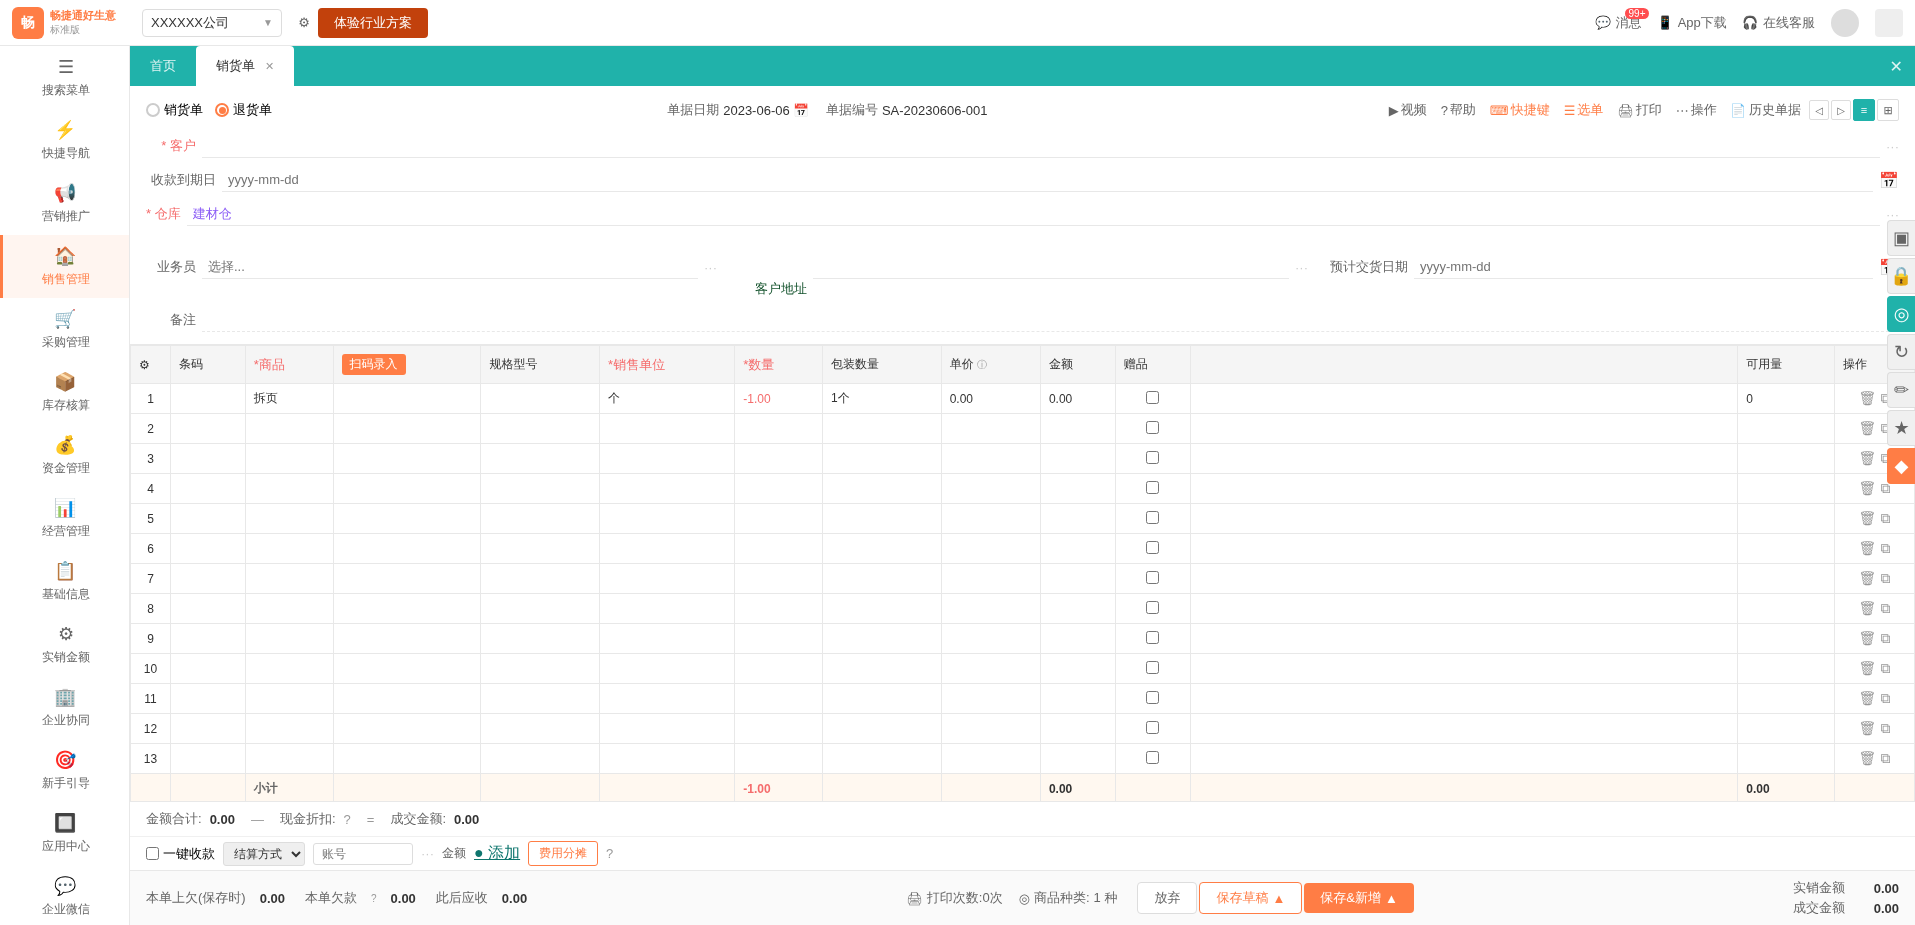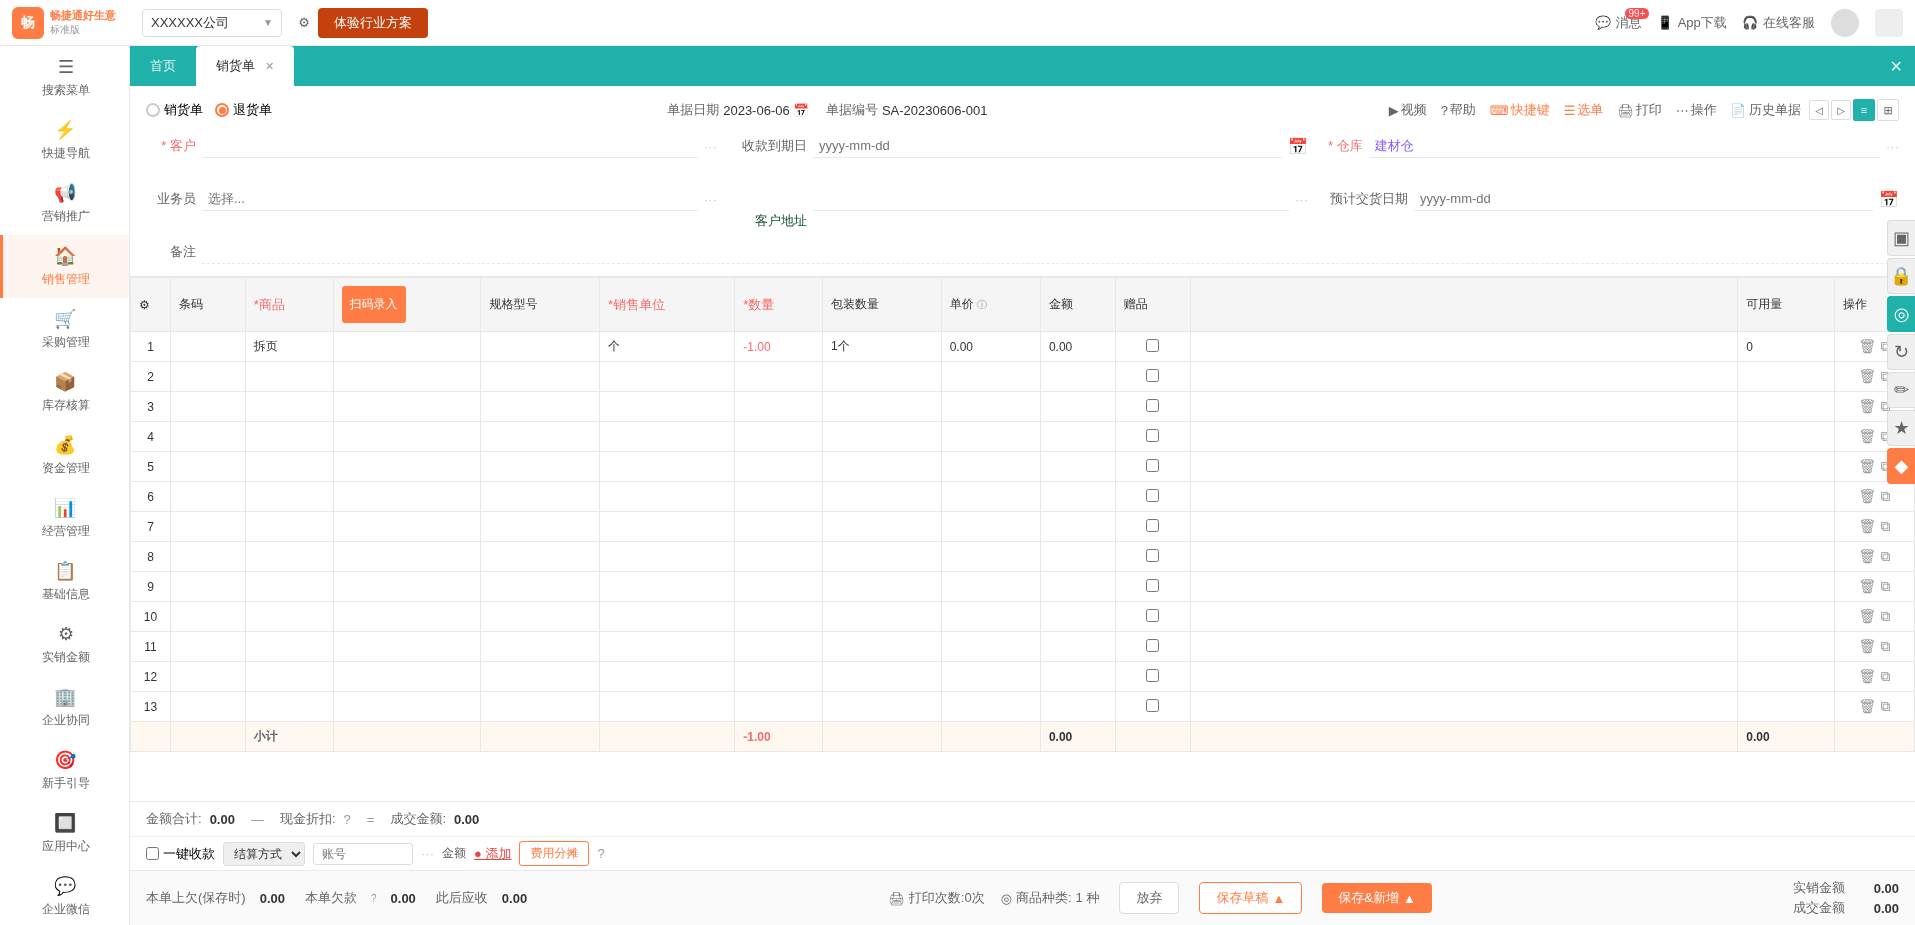--- a/index.html
+++ b/index.html
@@ -61,21 +61,21 @@
     .sfb.active-orange { background: #ff7d45; color: white; border-color: #ff7d45; }
     .sfb.active-teal { background: #20b2aa; color: white; border-color: #20b2aa; }
 
     
     .table-wrapper { flex: 1; overflow: auto; background: #fff; }
     .data-table { width: 100%; border-collapse: collapse; min-width: 1200px; }
     .data-table th { background: #f5f5f5; border: 1px solid #e8e8e8; padding: 8px 8px; text-align: left; font-weight: normal; color: #333; font-size: 12px; white-space: nowrap; }
     .data-table td { border: 1px solid #e8e8e8; padding: 6px 8px; font-size: 12px; color: #333; }
     .th-settings { width: 40px; text-align: center; }
     .th-ops { width: 80px; text-align: center; }
-    .scan-btn { background: #ff7d45; color: white; border: none; border-radius: 3px; padding: 10px 8px; cursor: pointer; font-size: 12px; }
+    .scan-btn { background: #ff7d45; color: white; border: none; border-radius: 3px; padding: 2px 8px; cursor: pointer; font-size: 12px; }
     .row-num { color: #999; text-align: center; }
     .subtotal-row td { background: #fff8f0; font-weight: bold; }
     .cb-cell { text-align: center; }
     .action-icons { display: flex; gap: 4px; justify-content: center; }
     .action-icon { cursor: pointer; color: #999; font-size: 14px; }
 
     
     .footer-area { background: #fff; border-top: 1px solid #e8e8e8; flex-shrink: 0; }
     .footer-row1 { display: flex; align-items: center; gap: 16px; padding: 8px 16px; text-align: right; }
     .footer-amount { display: flex; align-items: center; gap: 8px; font-size: 13px; }
@@ -89,21 +89,21 @@
     .payment-input { border: 1px solid #ddd; border-radius: 3px; padding: 3px 8px; width: 100px; font-size: 12px; }
     .expense-split-btn { background: #fff; border: 1px solid #ff7d45; color: #ff7d45; border-radius: 3px; padding: 3px 10px; cursor: pointer; font-size: 12px; }
     .help-icon { color: #999; cursor: pointer; }
 
     .bottom-bar { display: flex; align-items: center; padding: 8px 16px; background: #fafafa; border-top: 1px solid #e8e8e8; flex-shrink: 0; }
     .bottom-stats { display: flex; align-items: center; gap: 20px; font-size: 12px; color: #666; }
     .bottom-stats .bs-item { display: flex; align-items: center; gap: 14px; }
     .bottom-stats .bs-value { color: #333; font-weight: bold; }
     .print-info { margin-left: auto; display: flex; align-items: center; gap: 16px; font-size: 12px; color: #666; }
     .print-info .pi-item { display: flex; align-items: center; gap: 4px; }
-    .bottom-actions { display: flex; align-items: center; gap: 20px; margin-left: 20px; }
+    .bottom-actions { display: flex; align-items: center; gap: 2px; margin-left: 20px; }
     .btn-abandon { border: 1px solid #ddd; background: #fff; color: #666; border-radius: 4px; padding: 6px 16px; cursor: pointer; font-size: 13px; }
     .btn-draft { border: 1px solid #ff7d45; background: #fff; color: #ff7d45; border-radius: 4px; padding: 6px 16px; cursor: pointer; font-size: 13px; display: flex; align-items: center; gap: 4px; }
     .btn-save { background: #ff7d45; color: white; border: none; border-radius: 4px; padding: 6px 16px; cursor: pointer; font-size: 13px; display: flex; align-items: center; gap: 4px; }
 
     .right-summary { display: flex; flex-direction: column; align-items: flex-end; gap: 2px; margin-left: auto; font-size: 12px; color: #666; }
     .right-summary .rs-row { display: flex; align-items: center; gap: 4px; }
     .right-summary .rs-val { color: #333; font-weight: bold; min-width: 50px; text-align: right; }
 
     .toolbar-right { display: flex; align-items: center; gap: 2px; flex-wrap: wrap; }
     .toolbar-btn { display: flex; align-items: center; gap: 2px; padding: 3px 6px; color: #666; cursor: pointer; font-size: 12px; border-radius: 3px; }
@@ -283,21 +283,21 @@
             <div class="nav-arrow">◁</div>
             <div class="nav-arrow">▷</div>
           </div>
           <div class="view-mode-btns">
             <div class="vm-btn active">≡</div>
             <div class="vm-btn">⊞</div>
           </div>
         </div>
       </div>
 
-      <div style="display:grid;grid-template-columns:1fr 1fr 1fr;gap:25px 20px;margin-bottom:10px;position:relative;">
+      <div style="display:grid;grid-template-columns:1fr;gap:10px 20px;margin-bottom:10px;position:relative;">
         <div class="form-cell">
           <span style="color:#f56c6c;min-width:50px;text-align:right;font-size:13px;">* 客户</span>
           <input class="c-input" style="flex: 1 1 0%; border-top: none; border-right: none; border-left: none; border-image: initial; border-bottom: 1px solid rgb(232, 232, 232); padding: 4px 6px; font-size: 13px;" placeholder="">
           <span style="color:#ccc;cursor:pointer;">···</span>
         </div>
         <div class="form-cell">
           <span style="color:#666;min-width:70px;text-align:right;font-size:13px;">收款到期日</span>
           <input class="c-input" style="flex: 1 1 0%; border-top: none; border-right: none; border-left: none; border-image: initial; border-bottom: 1px solid rgb(232, 232, 232); padding: 4px 6px; font-size: 13px;" placeholder="yyyy-mm-dd">
           <span style="color:#ccc;cursor:pointer;font-size:16px;">📅</span>
         </div>
@@ -670,21 +670,21 @@
         <label class="payment-cb">
           <input type="checkbox" style="">
           <span>一键收款</span>
         </label>
         <select class="payment-select">
           <option>结算方式</option>
         </select>
         <input class="payment-input" placeholder="账号" style="">
         <span style="color:#ccc;cursor:pointer;">···</span>
         <span style="color:#666;font-size:12px;">金额</span>
-        <span style="color:#ef4444;cursor:pointer;font-size:13px;text-decoration:underline;">● 添加</span>
+        <span style="color:#0f766e;cursor:pointer;font-size:16px;text-decoration:underline;">● 添加</span>
         <button class="expense-split-btn">费用分摊</button>
         <span class="help-icon">?</span>
       </div>
     </div>
 
     <div class="bottom-bar">
       <div class="bottom-stats">
         <div class="bs-item">
           <span>本单上欠(保存时)</span>
           <span class="bs-value">0.00</span>

